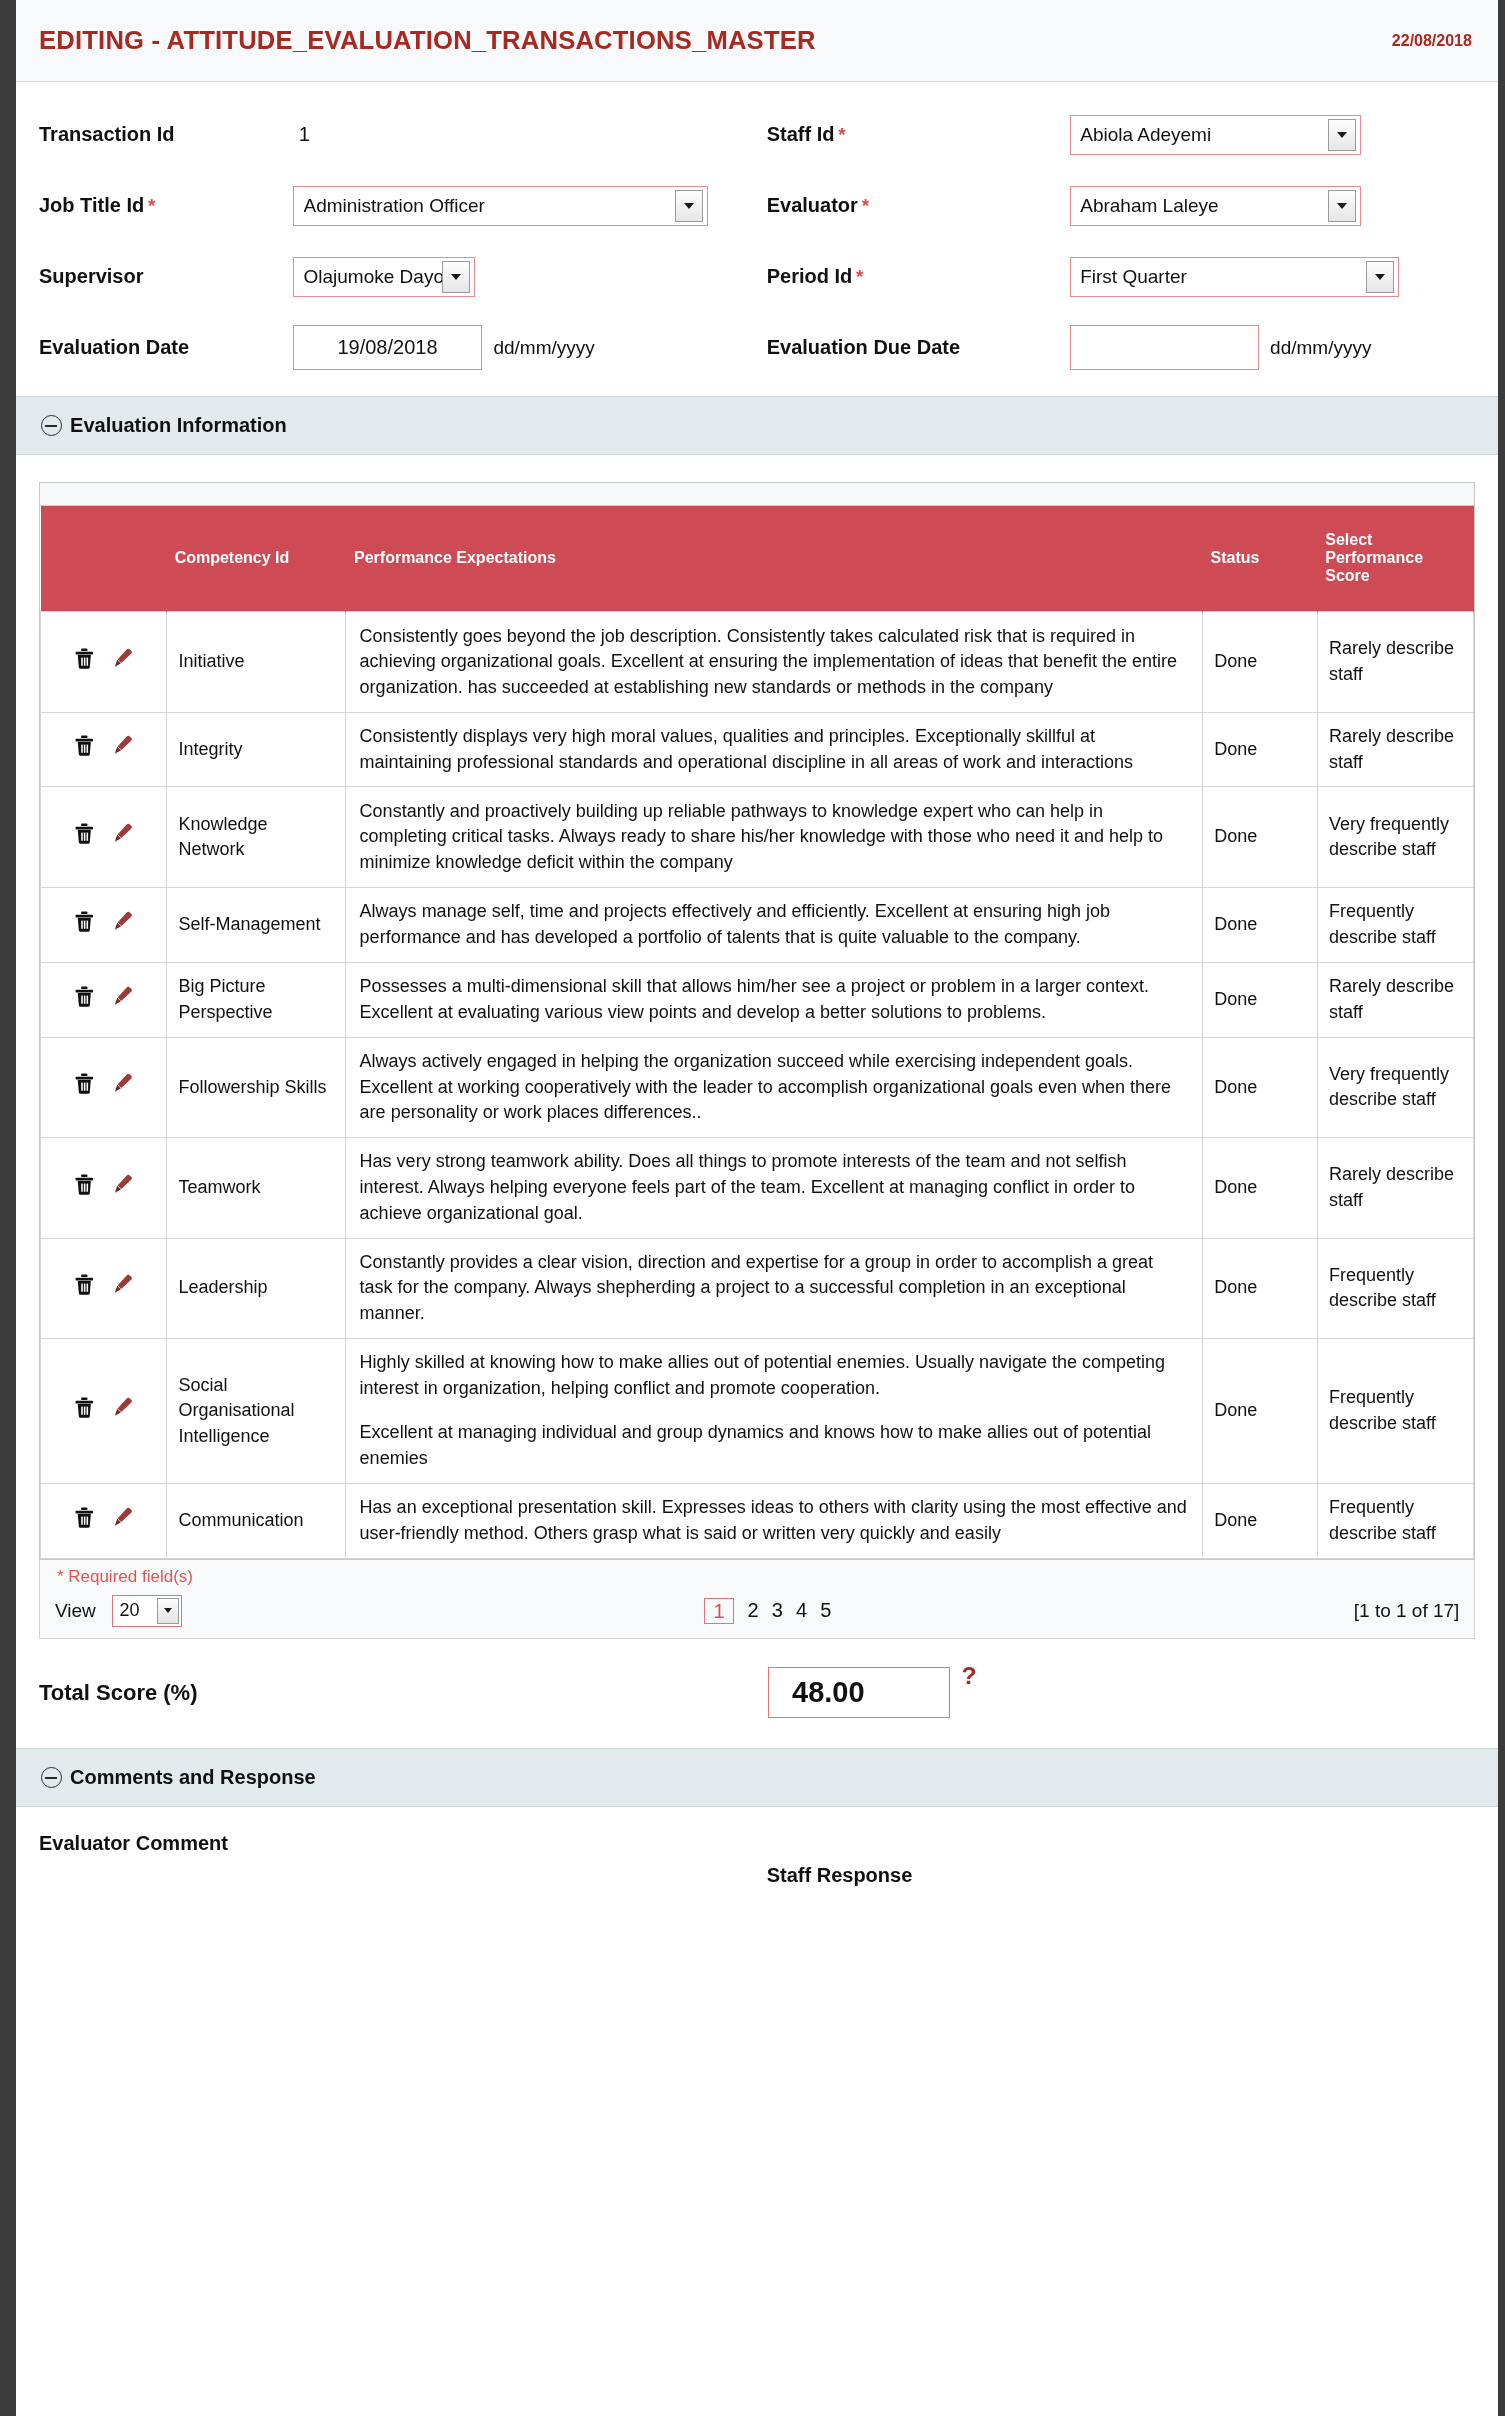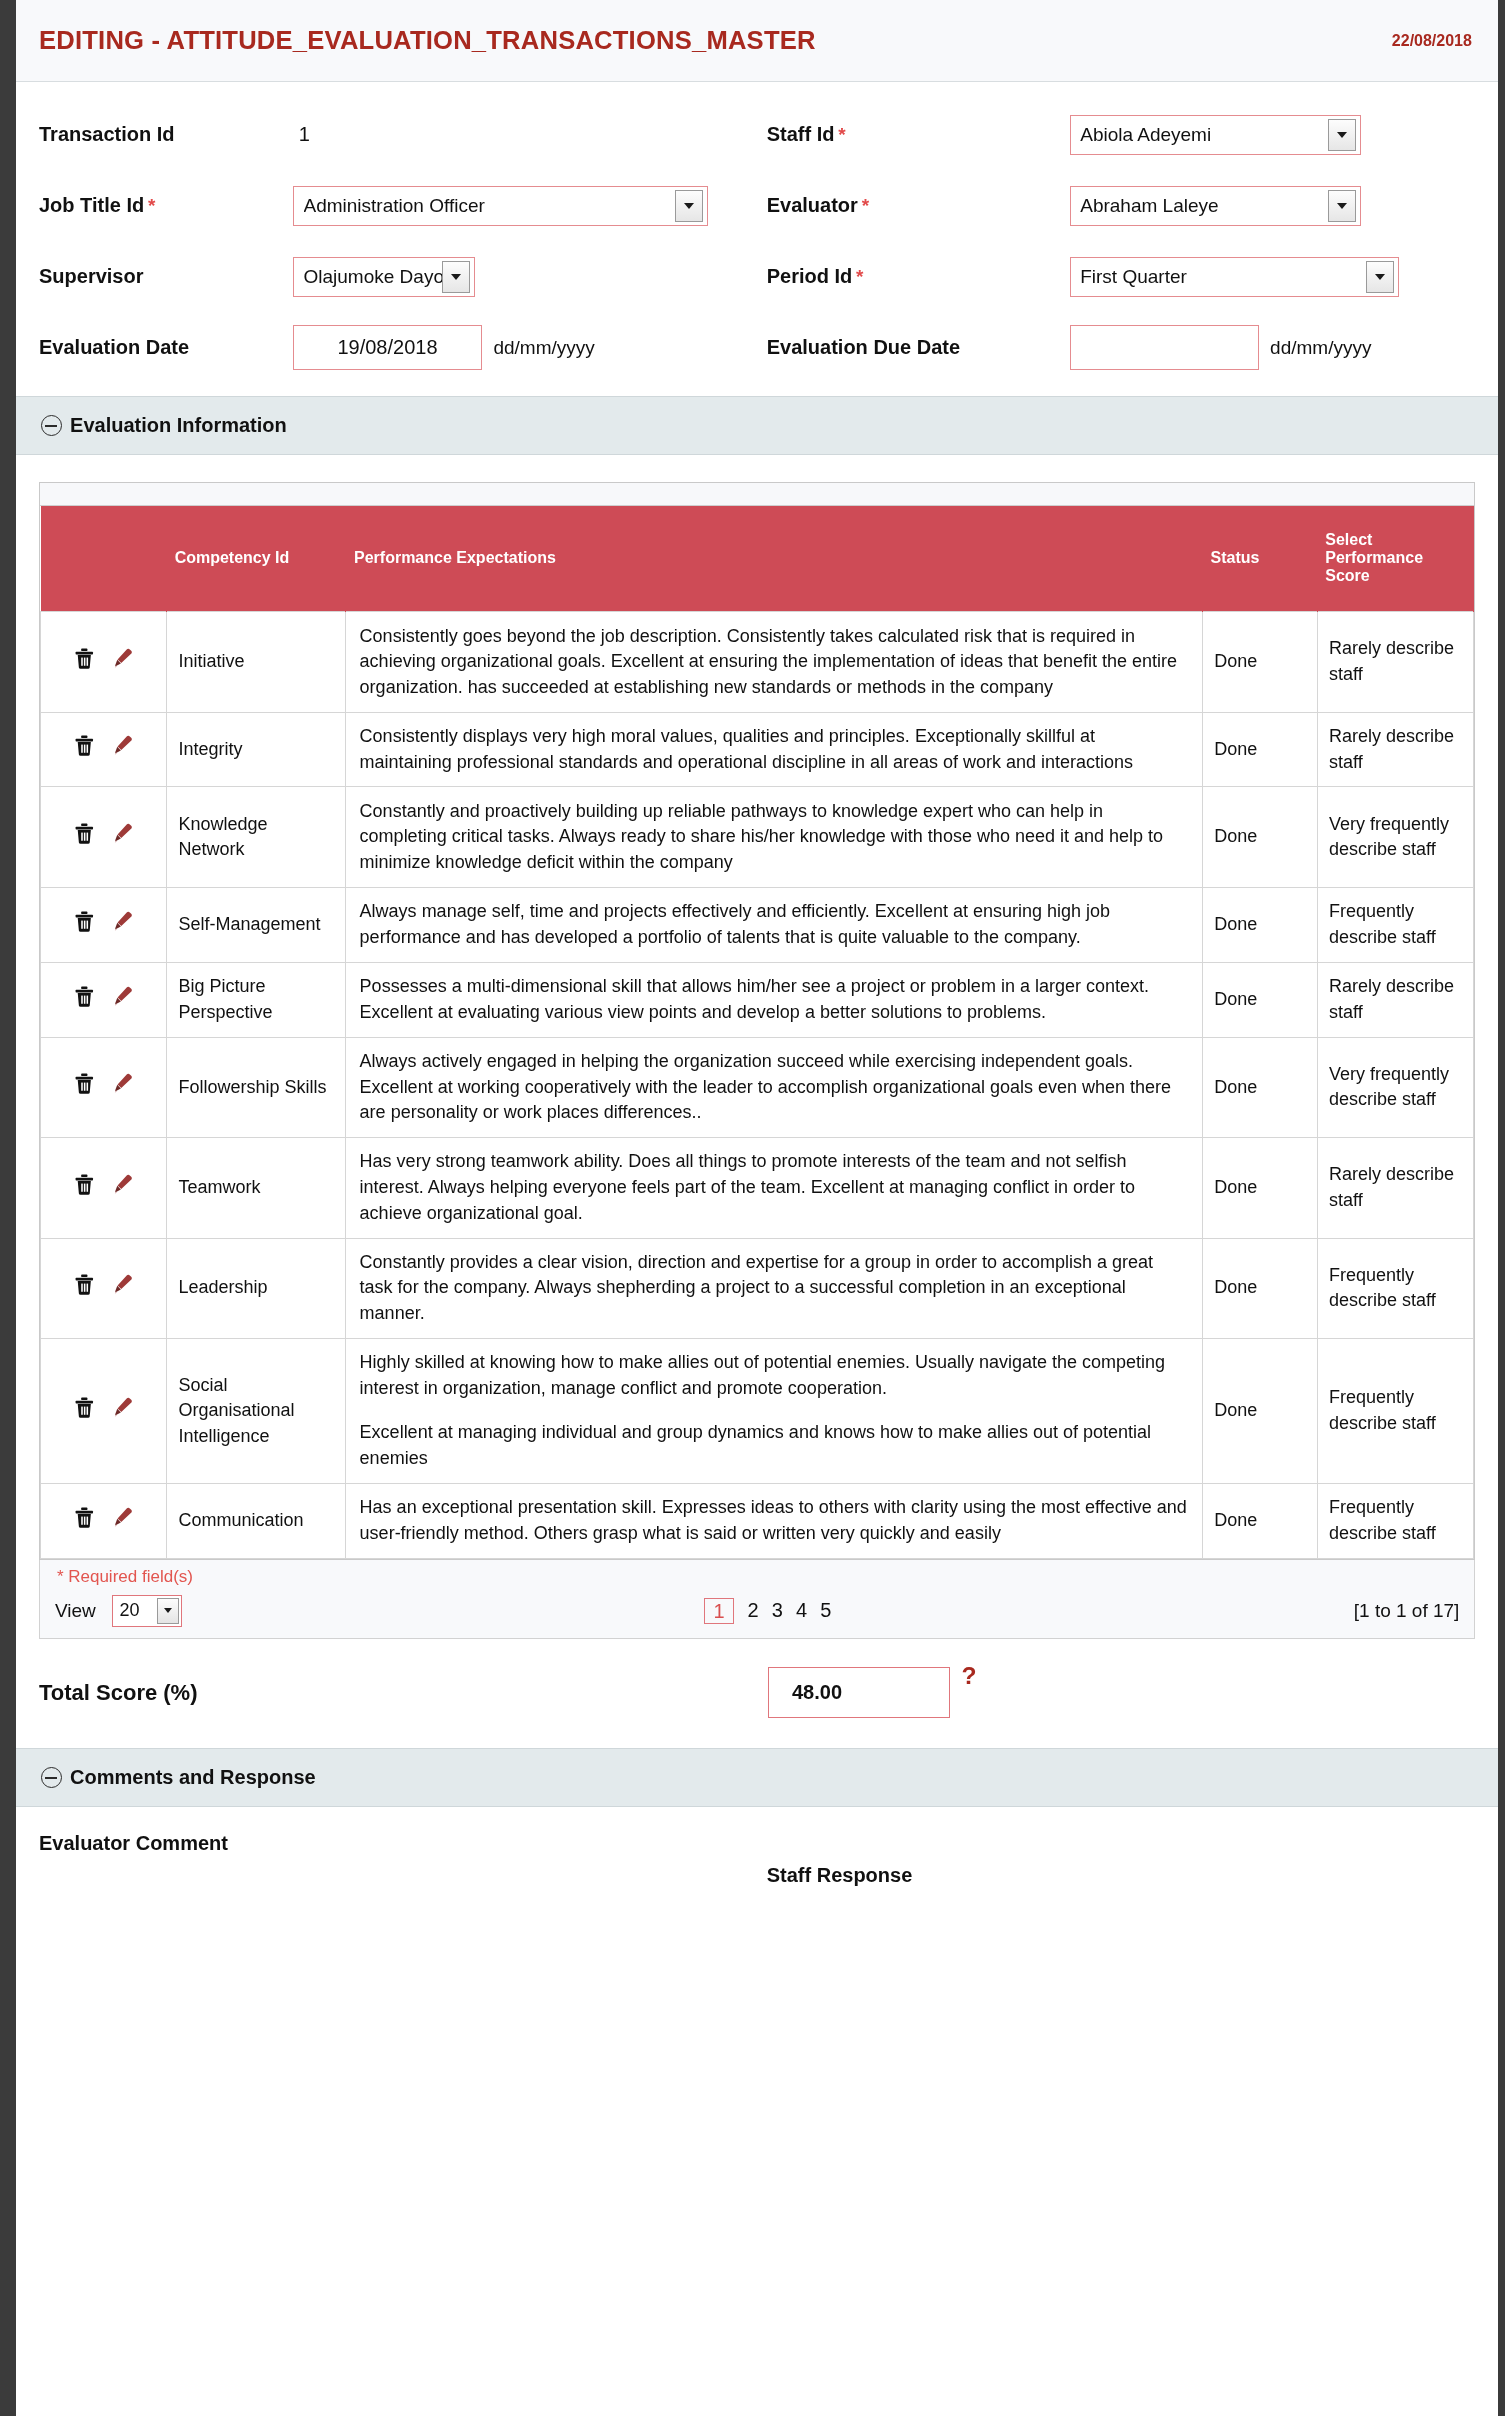--- a/index.html
+++ b/index.html
@@ -247,21 +247,21 @@
     padding:28px 23px 30px 23px;
     display:flex; align-items:center;
     background:#ffffff;
   }
   .total-label { font-size:22px; font-weight:bold; color:#111; width:729px; }
   .total-field {
     border:1.9px solid #e0767c; background:#fff;
     width:182px; height:51px;
     display:flex; align-items:center;
     padding-left:23px;
-    font-size:20px; font-weight:bold; color:#111;
+    font-size:29px; font-weight:bold; color:#111;
   }
   .qmark { font-size:24.6px; font-weight:bold; color:#a8291f; margin-left:11.4px; align-self:flex-start; margin-top:-5.7px; }
 
   
   .commentzone {
     display:flex; padding:24.6px 0 0 0; background:#fff;
   }
   .cc { font-size:20px; font-weight:bold; color:#111; }
   .cc.l { width:50%; padding-left:23px; }
   .cc.r { width:50%; padding-left:9.5px;margin-top:32px; }
@@ -533,21 +533,21 @@
                       <rect x="9" y="11.3" width="1.5" height="8" fill="#fff"></rect>
                       <rect x="11.6" y="11.3" width="1.5" height="8" fill="#fff"></rect>
                       <rect x="14.2" y="11.3" width="1.5" height="8" fill="#fff"></rect>
                     </svg></span><span class="icon-pencil"><svg width="24.6" height="24.6" viewBox="0 0 24 24" aria-hidden="true">
                       <path d="M19.3 3.3c-.9-.9-2.2-.8-3 .1L7.4 13.1l3.6 3.6 9.6-9.1c.9-.8 1-2.1.1-3z" fill="#9e3a38"></path>
                       <path d="M7.1 13.5l3.5 3.5-4.7 2.6c-.5.3-1-.3-.8-.8z" fill="#6e2a28"></path>
                       <path d="M5.6 19.2l-.9 1.9 2-.9z" fill="#cfa0a0"></path>
                     </svg></span></td>
                 <td class="comp">Social Organisational Intelligence</td>
                 <td class="perf">
-                  <p class="perf-para">Highly skilled at knowing how to make allies out of potential enemies. Usually navigate the competing interest in organization, manage conflict and promote cooperation.</p>
+                  <p class="perf-para">Highly skilled at knowing how to make allies out of potential enemies. Usually navigate the competing interest in organization, helping conflict and promote cooperation.</p>
                   <p class="perf-para">Excellent at managing individual and group dynamics and knows how to make allies out of potential enemies</p>
                 </td>
                 <td class="stat">Done</td>
                 <td class="score">Frequently describe staff</td>
               </tr>
               <tr>
                 <td class="act"><span class="icon-trash"><svg width="24.6" height="24.6" viewBox="0 0 24 24" aria-hidden="true">
                       <rect x="9" y="2.5" width="6" height="2.4" rx="0.6" fill="#111"></rect>
                       <rect x="3.5" y="5.6" width="17" height="2.6" rx="0.7" fill="#111"></rect>
                       <path d="M5.6 8.8h12.8l-1.1 12.1a1.6 1.6 0 0 1-1.6 1.4H8.3a1.6 1.6 0 0 1-1.6-1.4z" fill="#111"></path>

